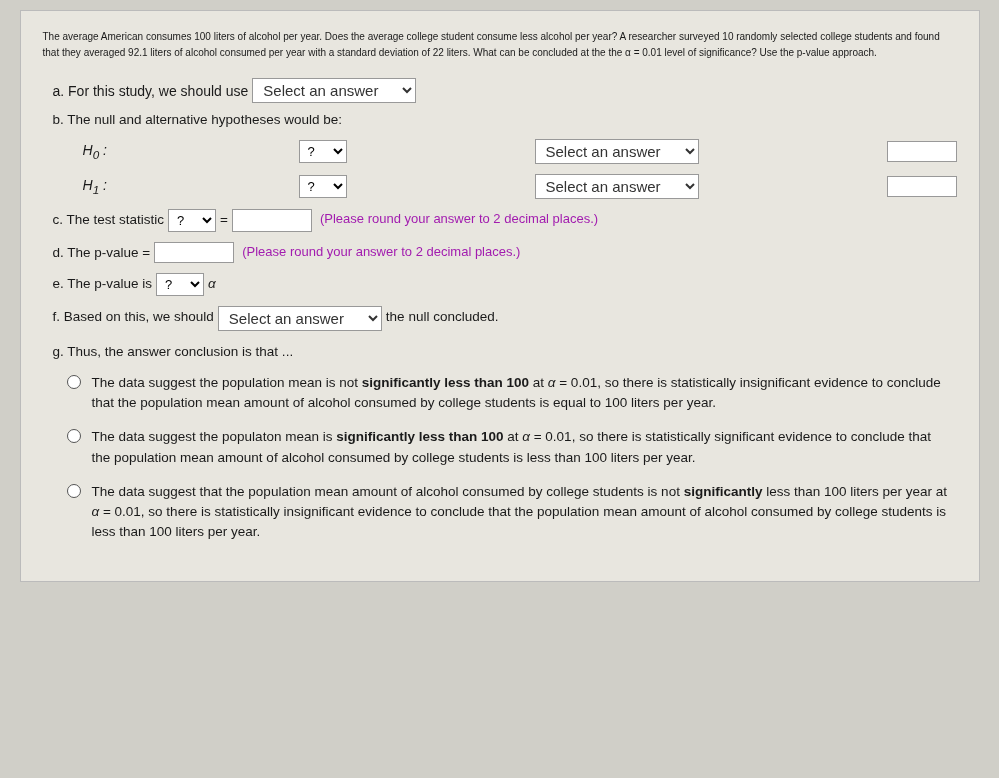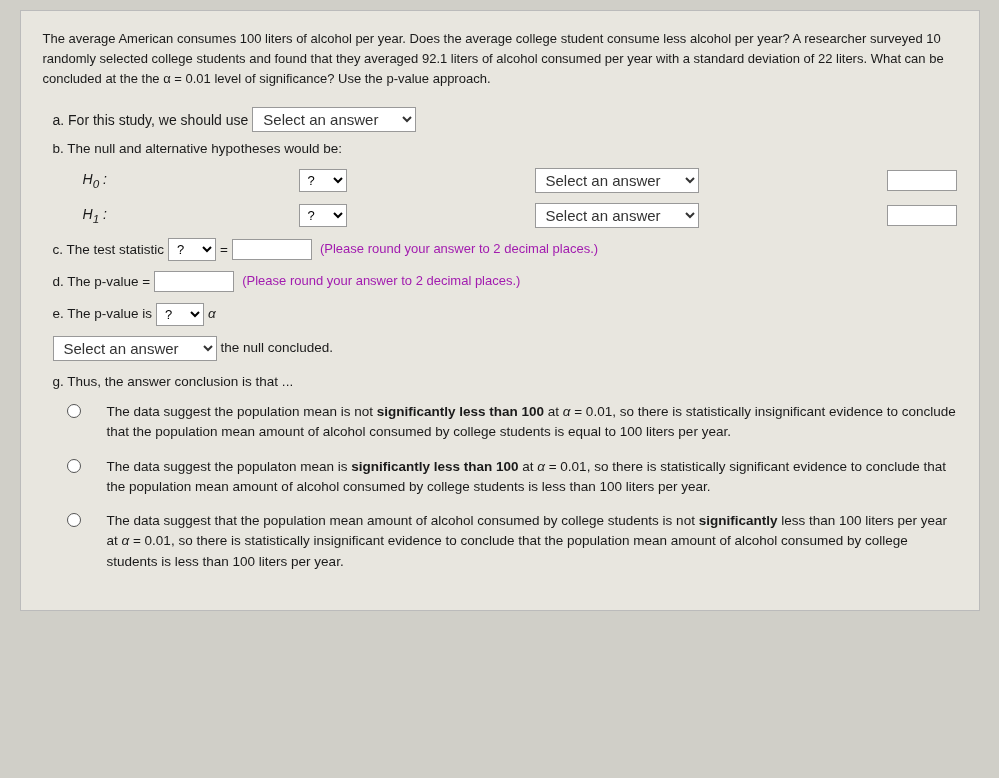--- a/index.html
+++ b/index.html
@@ -14,31 +14,30 @@
       min-height: 778px;
       padding: 10px;
     }
     .page-container {
       background: #e8e6df;
       width: 960px;
       padding: 18px 22px 24px 22px;
       border: 1px solid #bbb;
     }
     .problem-text {
-      font-size: 13px;
+      font-size: 10px;
       line-height: 1.55;
       margin-bottom: 18px;
     }
     .parts {
       padding-left: 10px;
     }
     .part-row {
       margin-bottom: 10px;
       display: flex;
-      align-items: center;
       flex-wrap: wrap;
       gap: 4px;
       font-size: 13.5px;
       line-height: 1.6;
     }
     .part-label {
       font-weight: normal;
     }
     select.answer-select {
       background: #fff;
@@ -92,21 +91,21 @@
       color: #a21caf;
       margin-left: 4px;
     }
     .conclusion-options {
       margin-top: 8px;
       padding-left: 14px;
     }
     .option-row {
       display: flex;
       align-items: flex-start;
-      gap: 26px;
+      gap: 11px;
       margin-bottom: 14px;
     }
     .radio-circle {
       width: 14px;
       height: 14px;
       border-radius: 50%;
       border: 1.5px solid #555;
       background: #fff;
       flex-shrink: 0;
       margin-top: 2px;
@@ -229,20 +228,21 @@
         <option>&lt;</option>
         <option>&gt;</option>
         <option>=</option>
         <option>≤</option>
         <option>≥</option>
       </select>
       <span style="font-style:italic;">α</span>
     </div>
 
     <div class="part-row">
+      <span>f. Based on this, we should</span>
       <select class="answer-select">
         <option>Select an answer</option>
         <option>reject</option>
         <option>fail to reject</option>
         <option>accept</option>
       </select>
       <span>the null concluded.</span>
     </div>
 
     <div class="part-row">

